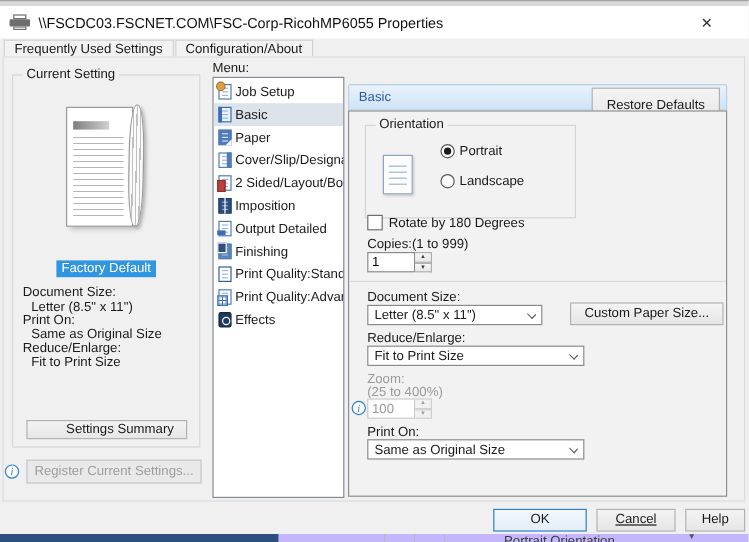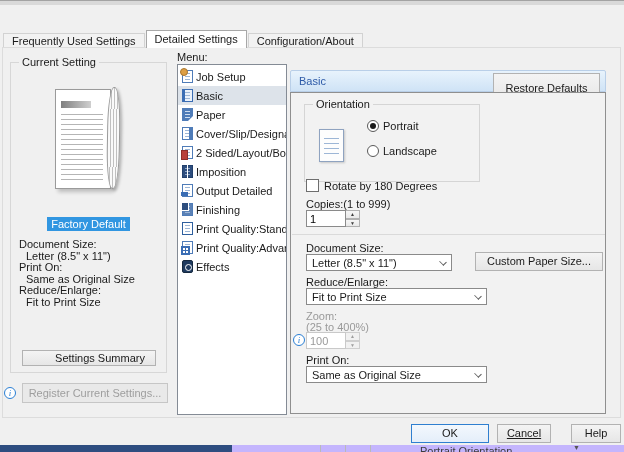--- a/index.html
+++ b/index.html
@@ -120,38 +120,46 @@
 
   .dropdown { position:absolute; height:17px; background:#fff; border:1px solid #8a8a8a; padding:2px 18px 0 5px; white-space:nowrap; overflow:hidden; }
   .chevron { position:absolute; right:5px; top:4px; width:6px; height:6px; border-right:1px solid #5a5a5a; border-bottom:1px solid #5a5a5a; transform:rotate(45deg) scale(1,.8); }
 
   .custom-paper-btn { position:absolute; left:184px; top:159px; width:128px; height:19px; line-height:17px; }
   .info-zoom { left:2px; top:241px; }
 
   
   .footer-btn { position:absolute; top:419px; height:19px; line-height:17px; }
   .ok-btn { left:411px; width:78px; border:1px solid #2f7fd0; background:linear-gradient(#f3f8fd,#e4eefa); }
-  .cancel-btn { left:497px; width:54px;text-decoration:underline; }
+  .cancel-btn { left:497px; width:66px;text-decoration:underline; }
   .help-btn { left:571px; width:50px; }
 </style>
 </head>
 <body>
 
 <div class="screen">
 
   <div class="bg-top">
     <span class="bg-top-text">Document1 - Word</span>
   </div>
 
   <div class="dialog">
 
+    <div class="titlebar">
+      <span class="printer-icon">
+        <span class="pr-paper"></span>
+          <span class="pr-body"></span>
+          <span class="pr-tray"></span>
+      </span>
+      <span class="title-text">\\FSCDC03.FSCNET.COM\FSC-Corp-RicohMP6055 Properties</span>
+      <span class="close-x">✕</span>
+    </div>
 
     <div class="tabbar">
       <div class="tab">Frequently Used Settings</div>
-      <div class="tab active">Detailed Settings</div>
       <div class="tab">Configuration/About</div>
     </div>
 
     <div class="page-area"></div>
 
     <div class="cs-group">
       <span class="legend">Current Setting</span>
 
       <div class="preview">
         <span class="pv-band"></span>

